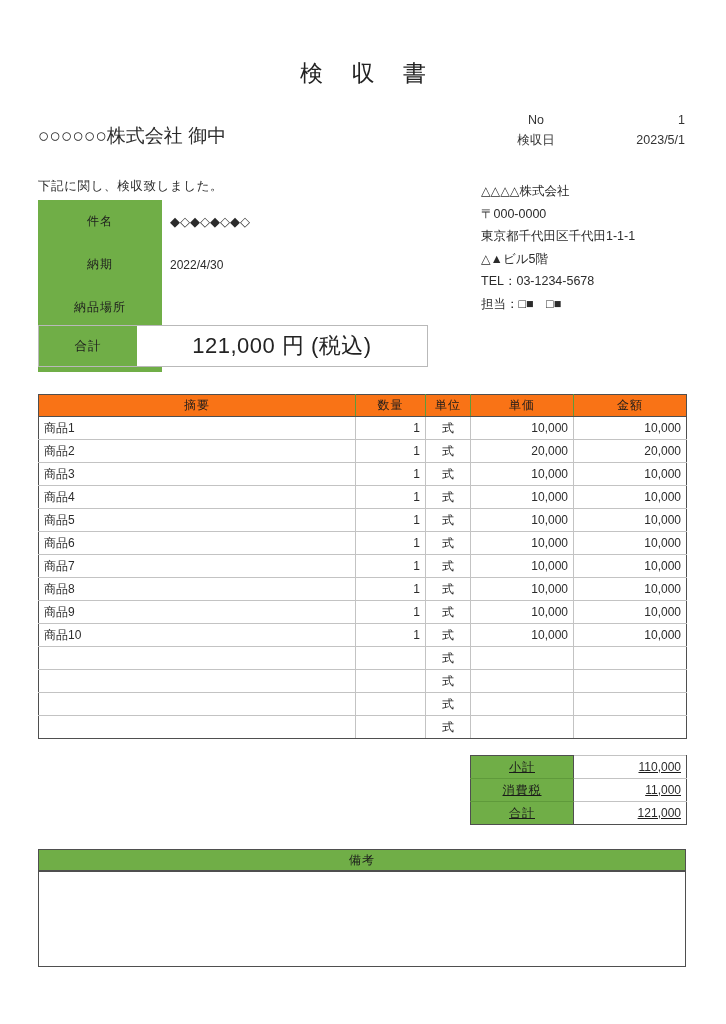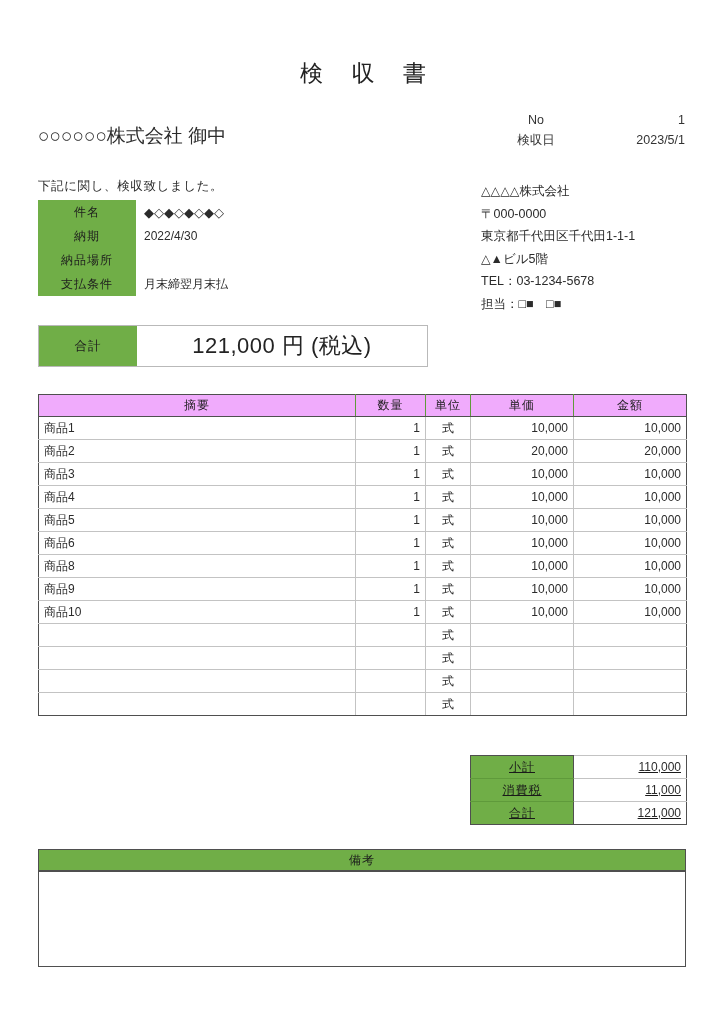--- a/index.html
+++ b/index.html
@@ -87,21 +87,21 @@
 
   
   .detail-table {
     position: absolute;
     left: 38px;
     top: 200px;
     width: 255px;
     border-collapse: collapse;
   }
   .detail-table tr { height: 24px; }
-  .detail-table td { padding: 0; vertical-align: middle; }
+  .detail-table td { padding: 13px; vertical-align: middle; }
   .detail-label {
     width: 98px;
     background: #70ae47;
     color: #1d1d1d;
     font-size: 12px;
     text-align: center;
     letter-spacing: 1px;
     white-space: nowrap;
   }
   .detail-value {
@@ -170,21 +170,21 @@
   }
   .items th, .items td {
     border: 1px solid #c3c3c3;
     font-size: 12px;
     height: 23px;
     padding: 0 5px;
     box-sizing: border-box;
     color: #2b2b2b;
   }
   .items thead th {
-    background: #f0abfc;
+    background: #f97316;
     color: #1b1b1b;
     text-align: center;
     font-weight: 400;
     letter-spacing: 1px;
     height: 22px;
     border: 1px solid #5f9a3b;
   }
   .items thead tr th:first-child { border-left: 1px solid #4f4f4f; }
   .items thead tr th:last-child { border-right: 1px solid #4f4f4f; }
   .items thead tr th { border-top: 1px solid #4f4f4f; border-bottom: 1px solid #4f4f4f; }
@@ -374,20 +374,27 @@
           <td class="c-amt col-amt">10,000</td>
         </tr>
         <tr>
           <td class="c-desc col-desc">商品6</td>
           <td class="c-qty col-qty">1</td>
           <td class="c-unit col-unit">式</td>
           <td class="c-price col-price">10,000</td>
           <td class="c-amt col-amt">10,000</td>
         </tr>
         <tr>
+          <td class="c-desc col-desc">商品7</td>
+          <td class="c-qty col-qty">1</td>
+          <td class="c-unit col-unit">式</td>
+          <td class="c-price col-price">10,000</td>
+          <td class="c-amt col-amt">10,000</td>
+        </tr>
+        <tr>
           <td class="c-desc col-desc">商品8</td>
           <td class="c-qty col-qty">1</td>
           <td class="c-unit col-unit">式</td>
           <td class="c-price col-price">10,000</td>
           <td class="c-amt col-amt">10,000</td>
         </tr>
         <tr>
           <td class="c-desc col-desc">商品9</td>
           <td class="c-qty col-qty">1</td>
           <td class="c-unit col-unit">式</td>

